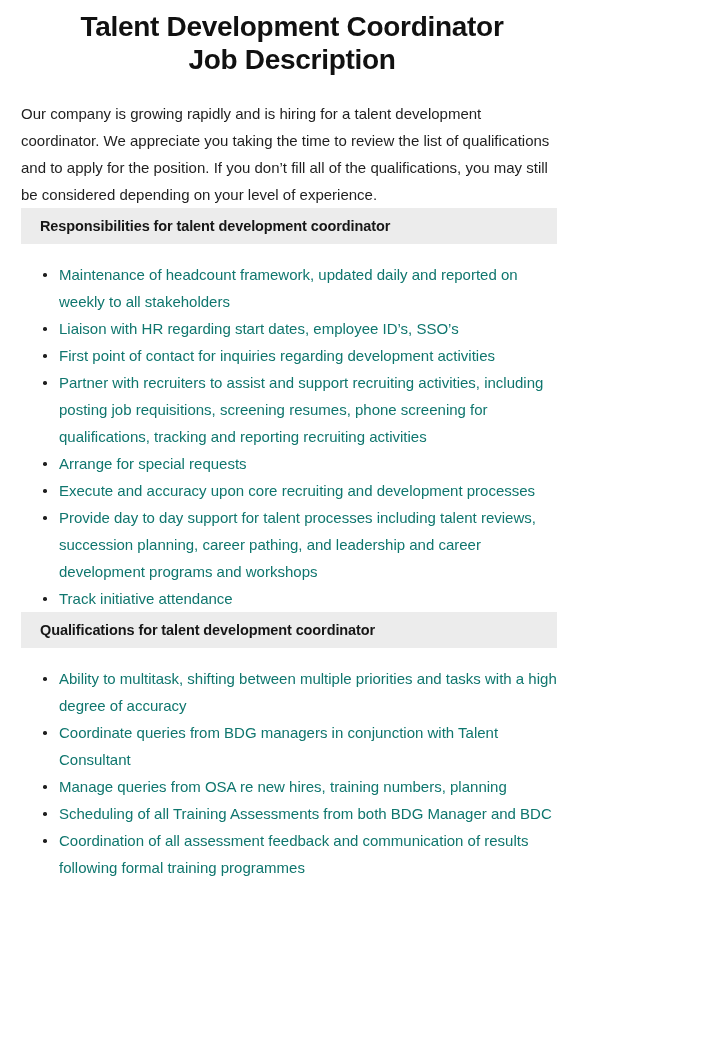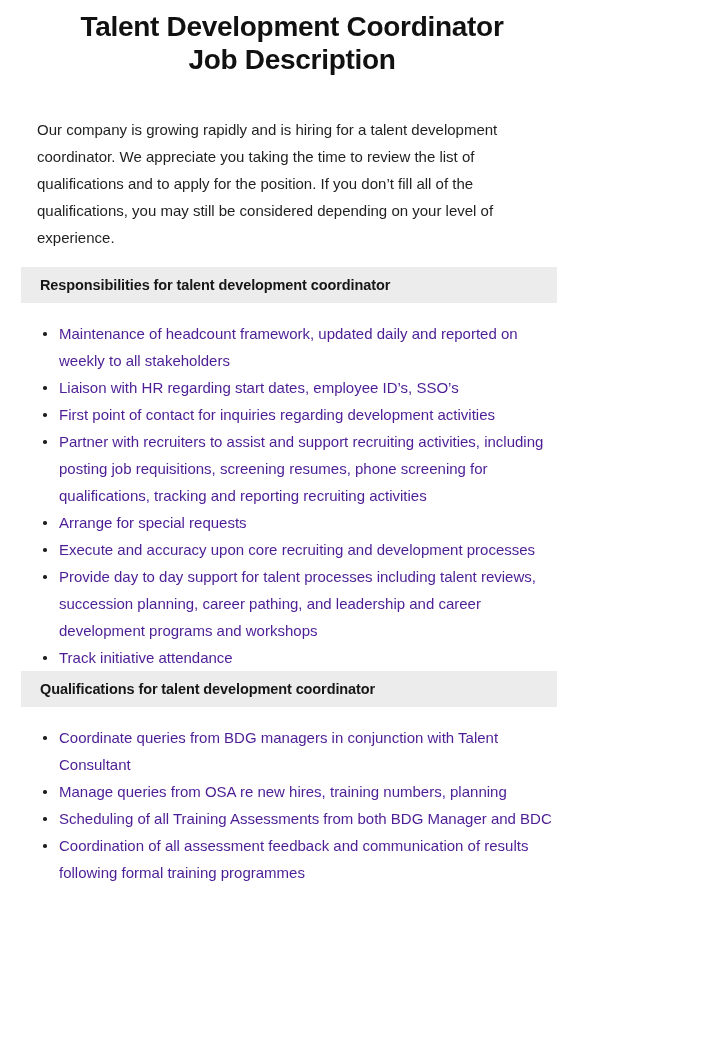--- a/index.html
+++ b/index.html
@@ -25,21 +25,21 @@
     margin: 0;
     padding: 10px 58px 0 58px;
     font-size: 28px;
     line-height: 33px;
     font-weight: bold;
     letter-spacing: -0.3px;
     text-align: center;
     color: #111111;
   }
   .intro {
-    margin: 16px;
+    margin: 0;
     padding: 24px 27px 0 21px;
     font-size: 15px;
     line-height: 27px;
     color: #1f1f1f;
     text-align: left;
   }
   .section {
   }
   .section-header {
     margin: 0 27px 0 21px;
@@ -61,21 +61,21 @@
     padding: 17px 27px 0 0;
     list-style: none;
   }
   ul.bullets li {
     position: relative;
     padding-left: 59px;
     padding-right: 0;
     margin: 0 0 0 0;
     font-size: 15px;
     line-height: 27px;
-    color: #4c1d95;
+    color: #0f766e;
   }
   ul.bullets li::before {
     content: "";
     position: absolute;
     left: 43px;
     top: 12px;
     width: 3.5px;
     height: 3.5px;
     border-radius: 50%;
     background: #1f1f1f;
@@ -104,20 +104,21 @@
       <li>Provide day to day support for talent processes including talent reviews, succession planning, career pathing, and leadership and career development programs and workshops</li>
       <li>Track initiative attendance</li>
     </ul>
   </div>
 
   <div class="section">
     <div class="section-header">
       <span class="section-header-label">Qualifications for talent development coordinator</span>
     </div>
     <ul class="bullets">
+      <li>Ability to multitask, shifting between multiple priorities and tasks with a high degree of accuracy</li>
       <li>Coordinate queries from BDG managers in conjunction with Talent Consultant</li>
       <li>Manage queries from OSA re new hires, training numbers, planning</li>
       <li>Scheduling of all Training Assessments from both BDG Manager and BDC</li>
       <li>Coordination of all assessment feedback and communication of results following formal training programmes</li>
     </ul>
   </div>
 
 </div>
 
 </body></html>

